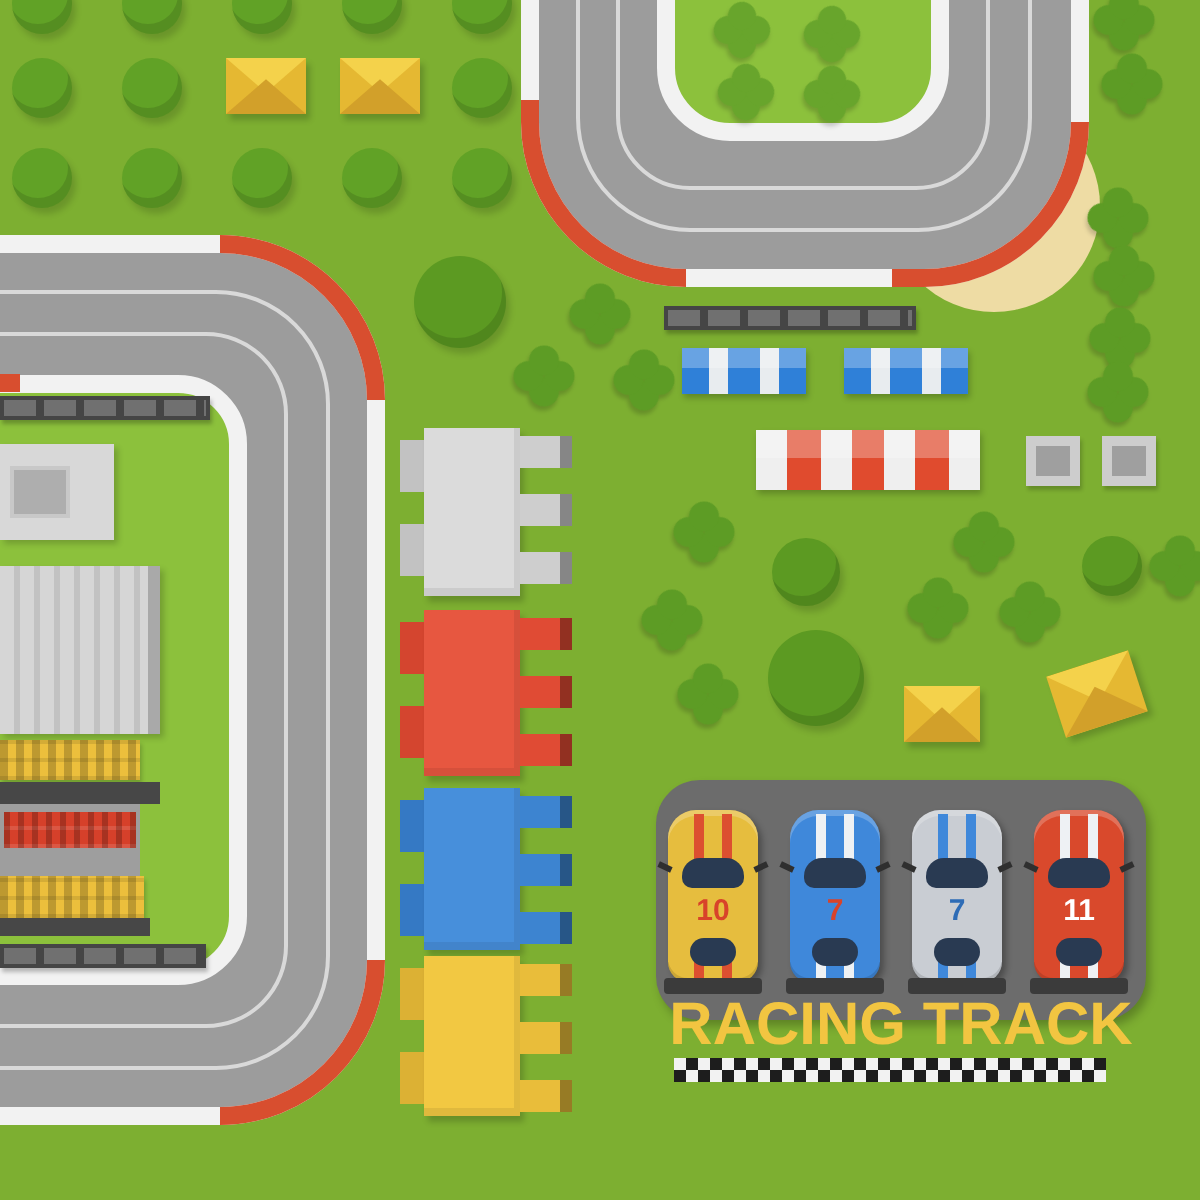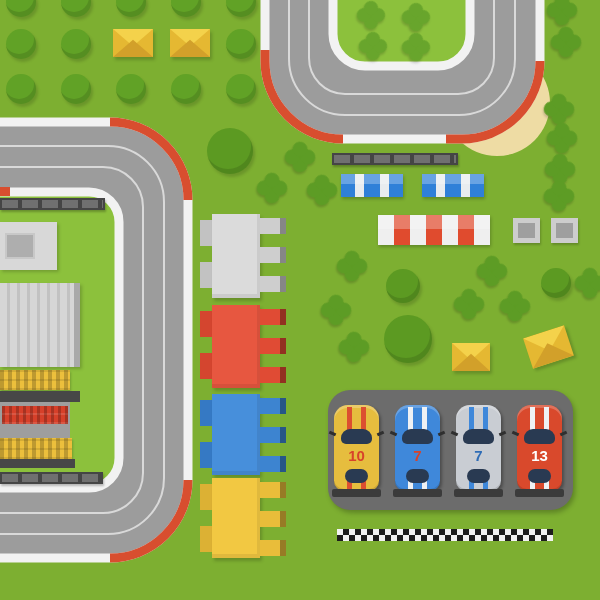--- a/index.html
+++ b/index.html
@@ -217,26 +217,27 @@
       <div class="mir mirL"></div>
       <div class="mir mirR"></div>
       <div class="spoiler"></div>
     </div>
     <div class="car car3" style="left:189px">
       <div class="body"></div>
       <div class="stripe s1"></div>
       <div class="stripe s2"></div>
       <div class="cabin"></div>
       <div class="ws"></div>
-      <div class="num">13</div>
-      <div class="rw"></div>
-      <div class="mir mirL"></div>
-      <div class="mir mirR"></div>
-      <div class="spoiler"></div>
-    </div>
+      <div class="num">11</div>
+      <div class="rw"></div>
+      <div class="mir mirL"></div>
+      <div class="mir mirR"></div>
+      <div class="spoiler"></div>
+    </div>
+    <div class="title">RACING TRACK</div>
     <div class="checker"></div>
   </div>
 
 <div class="tree" style="left: 6px; top: -13px; width: 30px; height: 30px;"></div>
     <div class="tree" style="left: 61px; top: -13px; width: 30px; height: 30px;"></div>
     <div class="tree" style="left: 116px; top: -13px; width: 30px; height: 30px;"></div>
     <div class="tree" style="left: 171px; top: -13px; width: 30px; height: 30px;"></div>
     <div class="tree" style="left: 226px; top: -13px; width: 30px; height: 30px;"></div>
     <div class="tree" style="left: 6px; top: 29px; width: 30px; height: 30px;"></div>
     <div class="tree" style="left: 61px; top: 29px; width: 30px; height: 30px;"></div>

